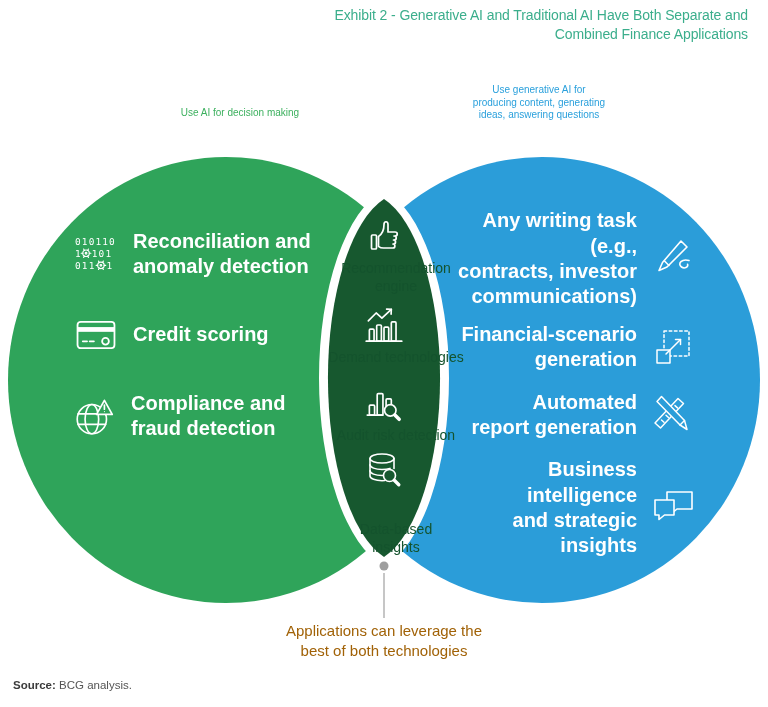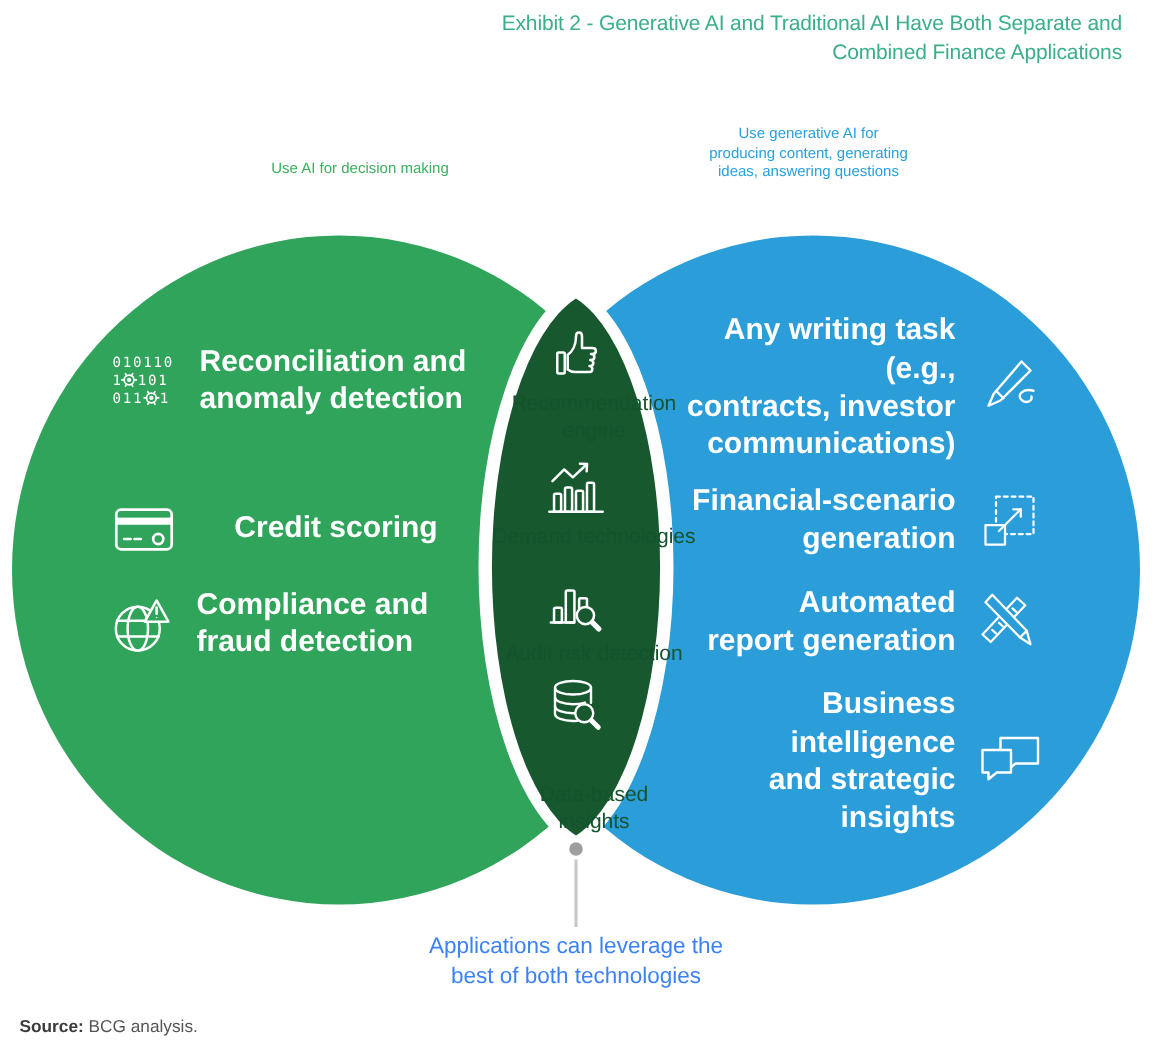--- a/index.html
+++ b/index.html
@@ -26,21 +26,21 @@
   .center-item{position:absolute;left:299px;width:170px;display:flex;flex-direction:column;
     align-items:center;gap:3px;}
   .center-item .txt{color:#14532d;font-weight:400;font-size:14px;line-height:1.25;
     text-align:center;white-space:pre-line;margin-left:24px;}
   .icbox{flex:0 0 auto;display:flex;align-items:center;justify-content:center;}
   .ic{display:block;}
   .ic *{vector-effect:none;}
   .bin{font-family:"DejaVu Sans Mono", monospace;font-size:9px;fill:#fff;letter-spacing:1.1px;}
   .annotation{
     position:absolute;left:234px;top:621px;width:300px;text-align:center;
-    font-size:15px;line-height:1.35;color:#3b82f6;white-space:pre-line;
+    font-size:15px;line-height:1.35;color:#a16207;white-space:pre-line;
   }
   .source{position:absolute;left:13px;top:679px;font-size:11.5px;color:#555;}
   .source b{color:#3B3B3B;}
 </style>
 </head>
 <body>
 
 <div class="stage">
 
   <svg class="venn" width="768" height="707" viewBox="0 0 768 707">
@@ -77,21 +77,21 @@
           <circle r="3.1"></circle>
             <circle r="0.8"></circle>
           <path d="M3.1 0 L4.6 0 M1.55 2.68 L2.3 4 M-1.55 2.68 L-2.3 4 M-3.1 0 L-4.6 0 M-1.55 -2.68 L-2.3 -4 M1.55 -2.68 L2.3 -4"></path>
         </g>
       </svg>
     </span>
     <span class="txt">Reconciliation and
 anomaly detection</span>
   </div>
 
-  <div class="item left-item" style="top:334px;text-align:center;">
+  <div class="item left-item" style="top:316px;">
     <span class="icbox">
       <svg class="ic" width="44" height="38" viewBox="0 0 40 36" fill="none" stroke="#fff" stroke-width="1.7" stroke-linecap="round" stroke-linejoin="round">
         <rect x="2.5" y="5.5" width="35" height="25" rx="3"></rect>
         <rect x="2.5" y="10.5" width="35" height="4.5" fill="#fff" stroke="none"></rect>
         <line x1="7.5" y1="24" x2="11.5" y2="24"></line>
         <line x1="14" y1="24" x2="18" y2="24"></line>
         <circle cx="29" cy="24" r="3.2"></circle>
       </svg>
     </span>
     <span class="txt">Credit scoring</span>

